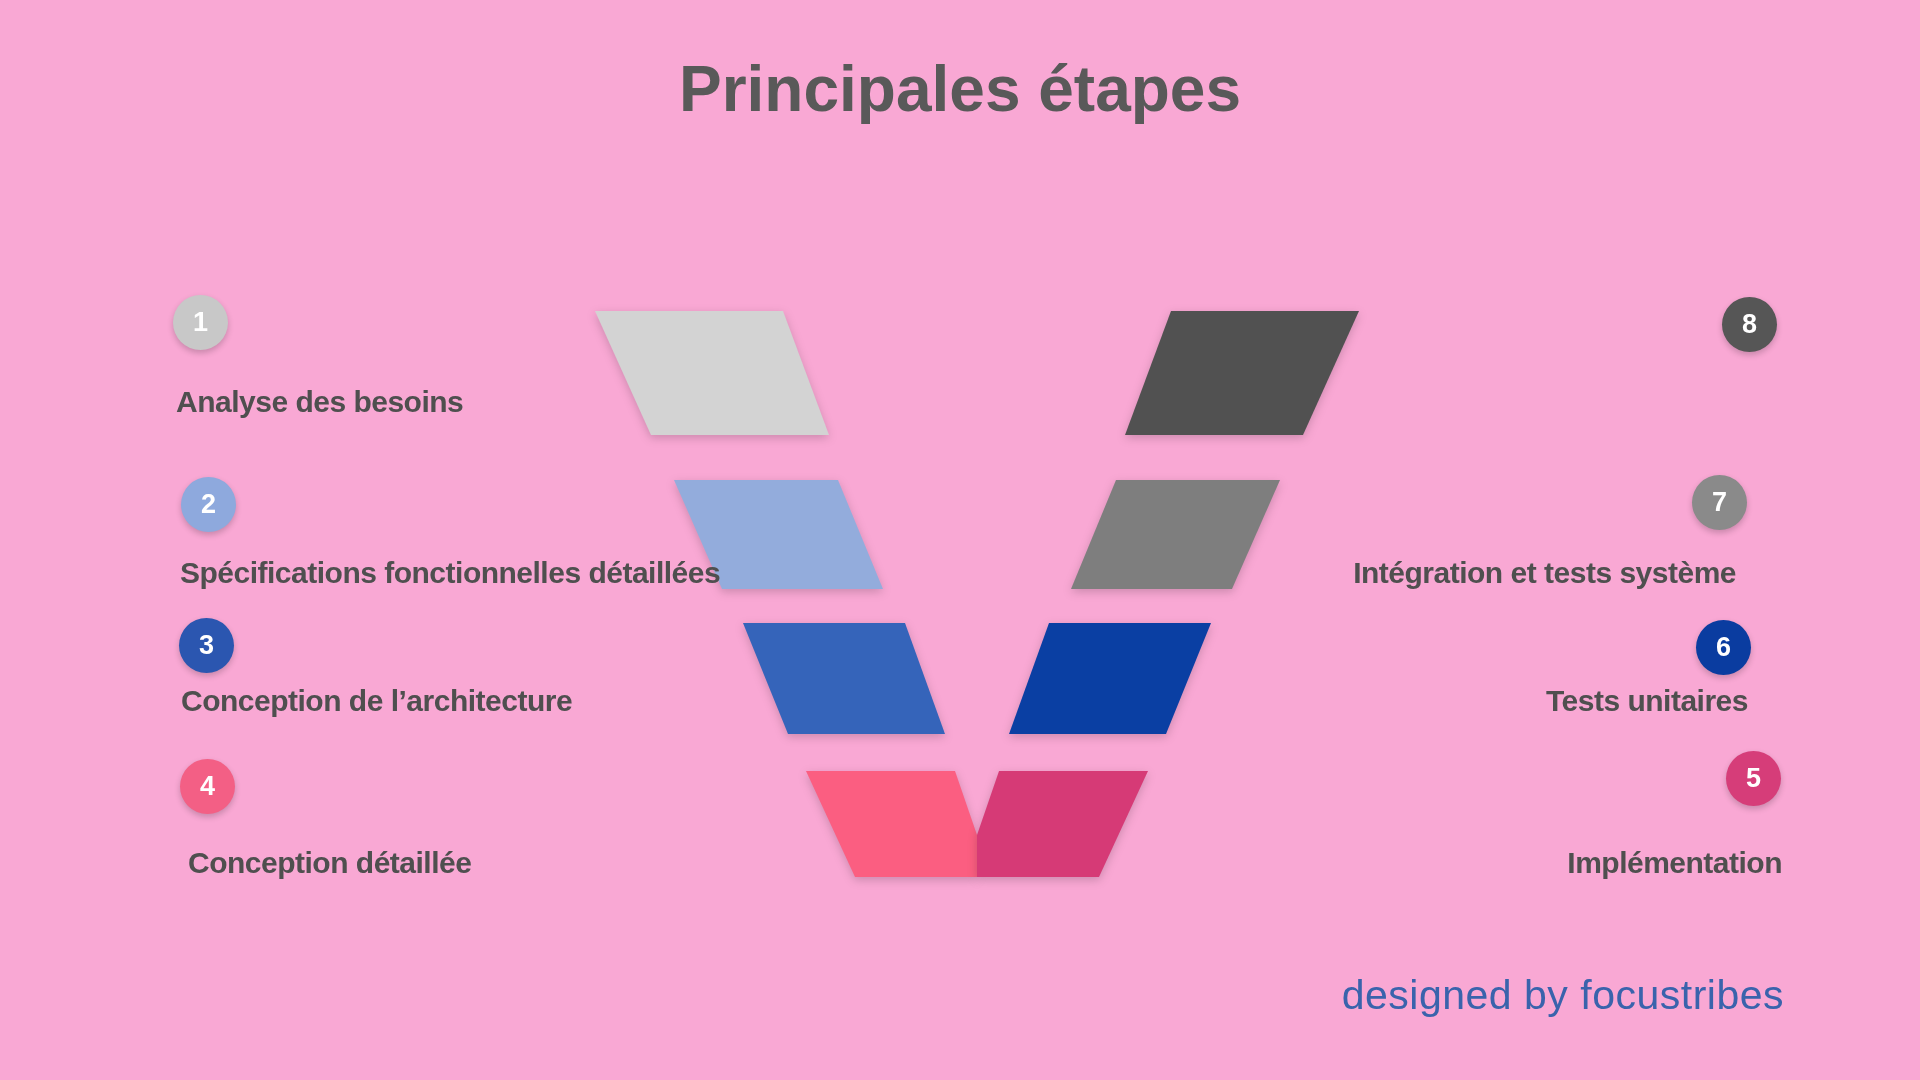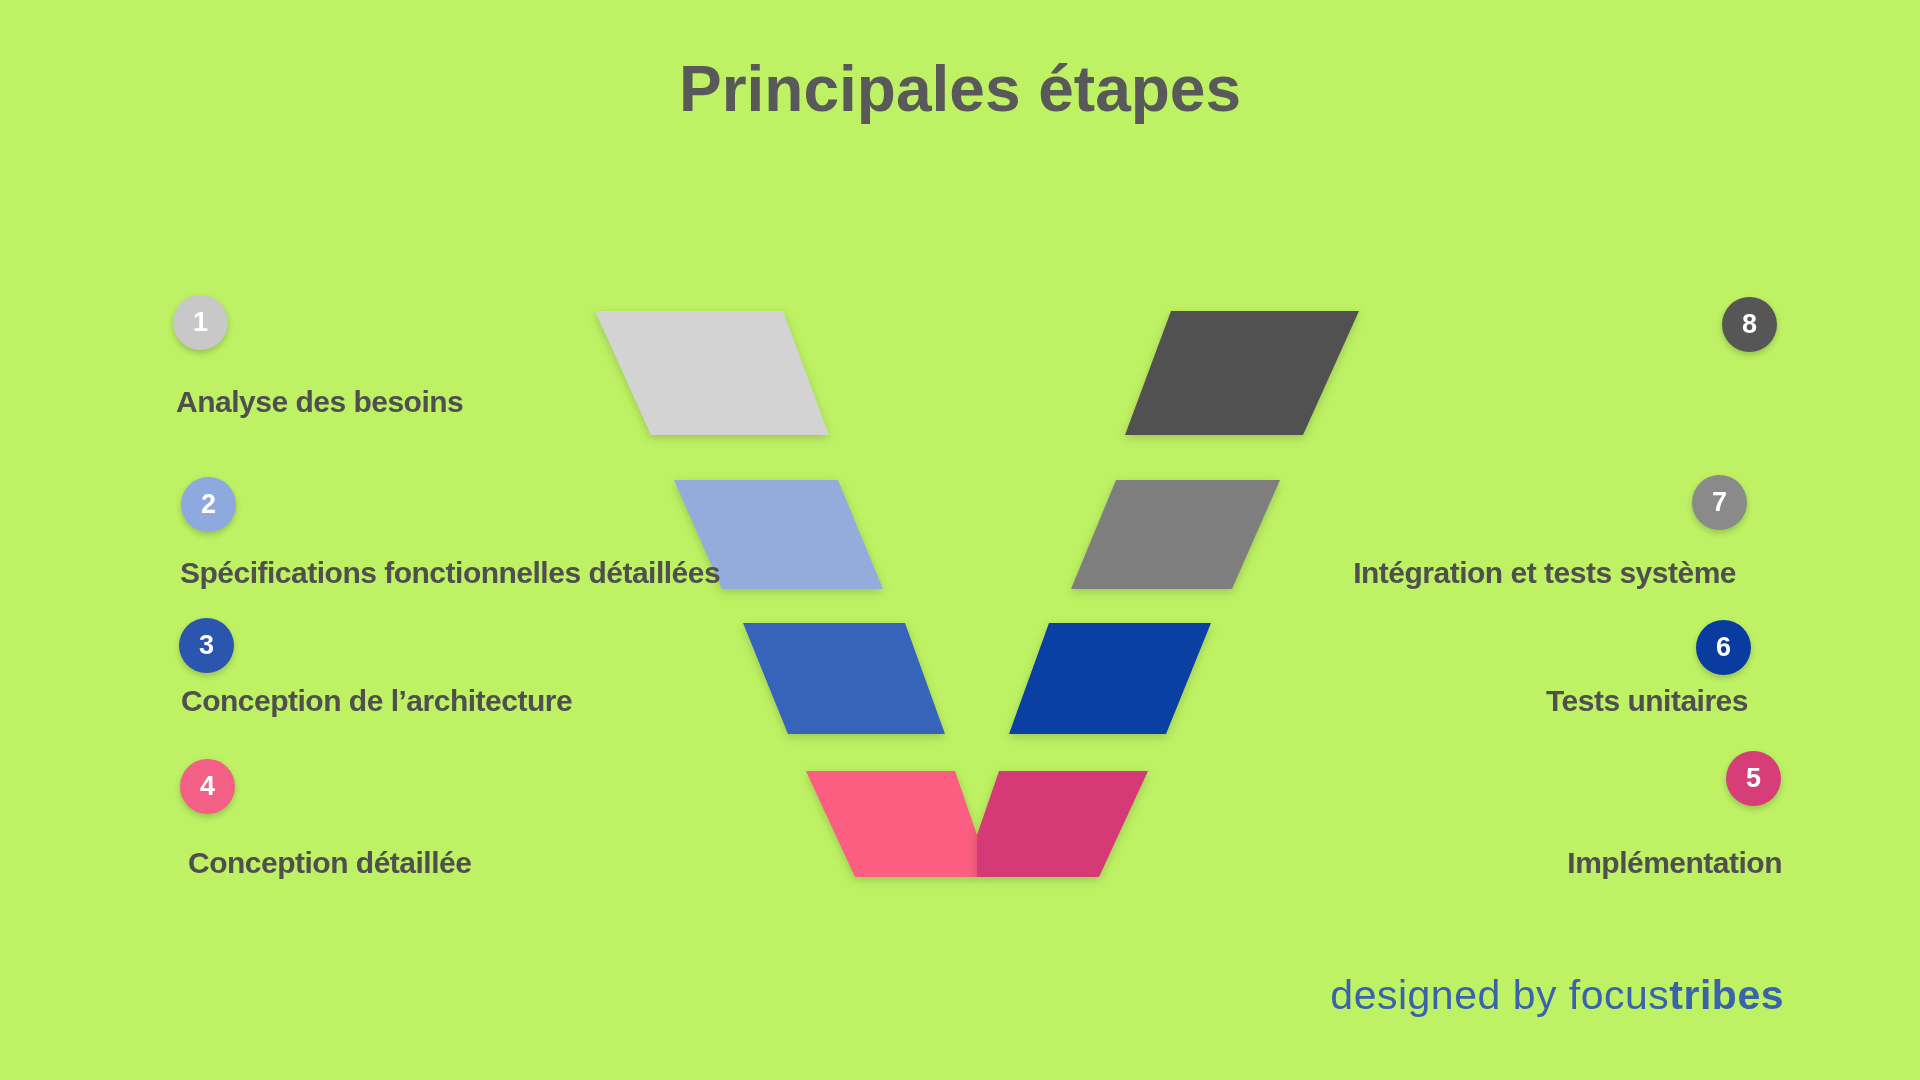--- a/index.html
+++ b/index.html
@@ -5,21 +5,21 @@
   html, body {
     margin: 0;
     padding: 0;
     background: #ffffff;
     font-family: "Liberation Sans", sans-serif;
   }
   #canvas {
     position: relative;
     width: 1920px;
     height: 1080px;
-    background: #bef264;
+    background: #f9a8d4;
     overflow: hidden;
   }
   .title {
     position: absolute;
     top: 50px;
     left: 0;
     width: 100%;
     text-align: center;
     font-size: 64px;
     font-weight: 700;
@@ -64,21 +64,21 @@
   .footer {
     position: absolute;
     top: 972px;
     right: 136px;
     font-size: 41px;
     color: #3a63ac;
     white-space: nowrap;
     letter-spacing: 0.5px;
   }
   .footer .brand-bold {
-    font-weight: 700;
+    font-weight: 400;
   }
 </style>
 </head>
 <body>
 
 <div id="canvas">
 
   <div class="title">
     <div>Principales étapes</div>
   </div>

